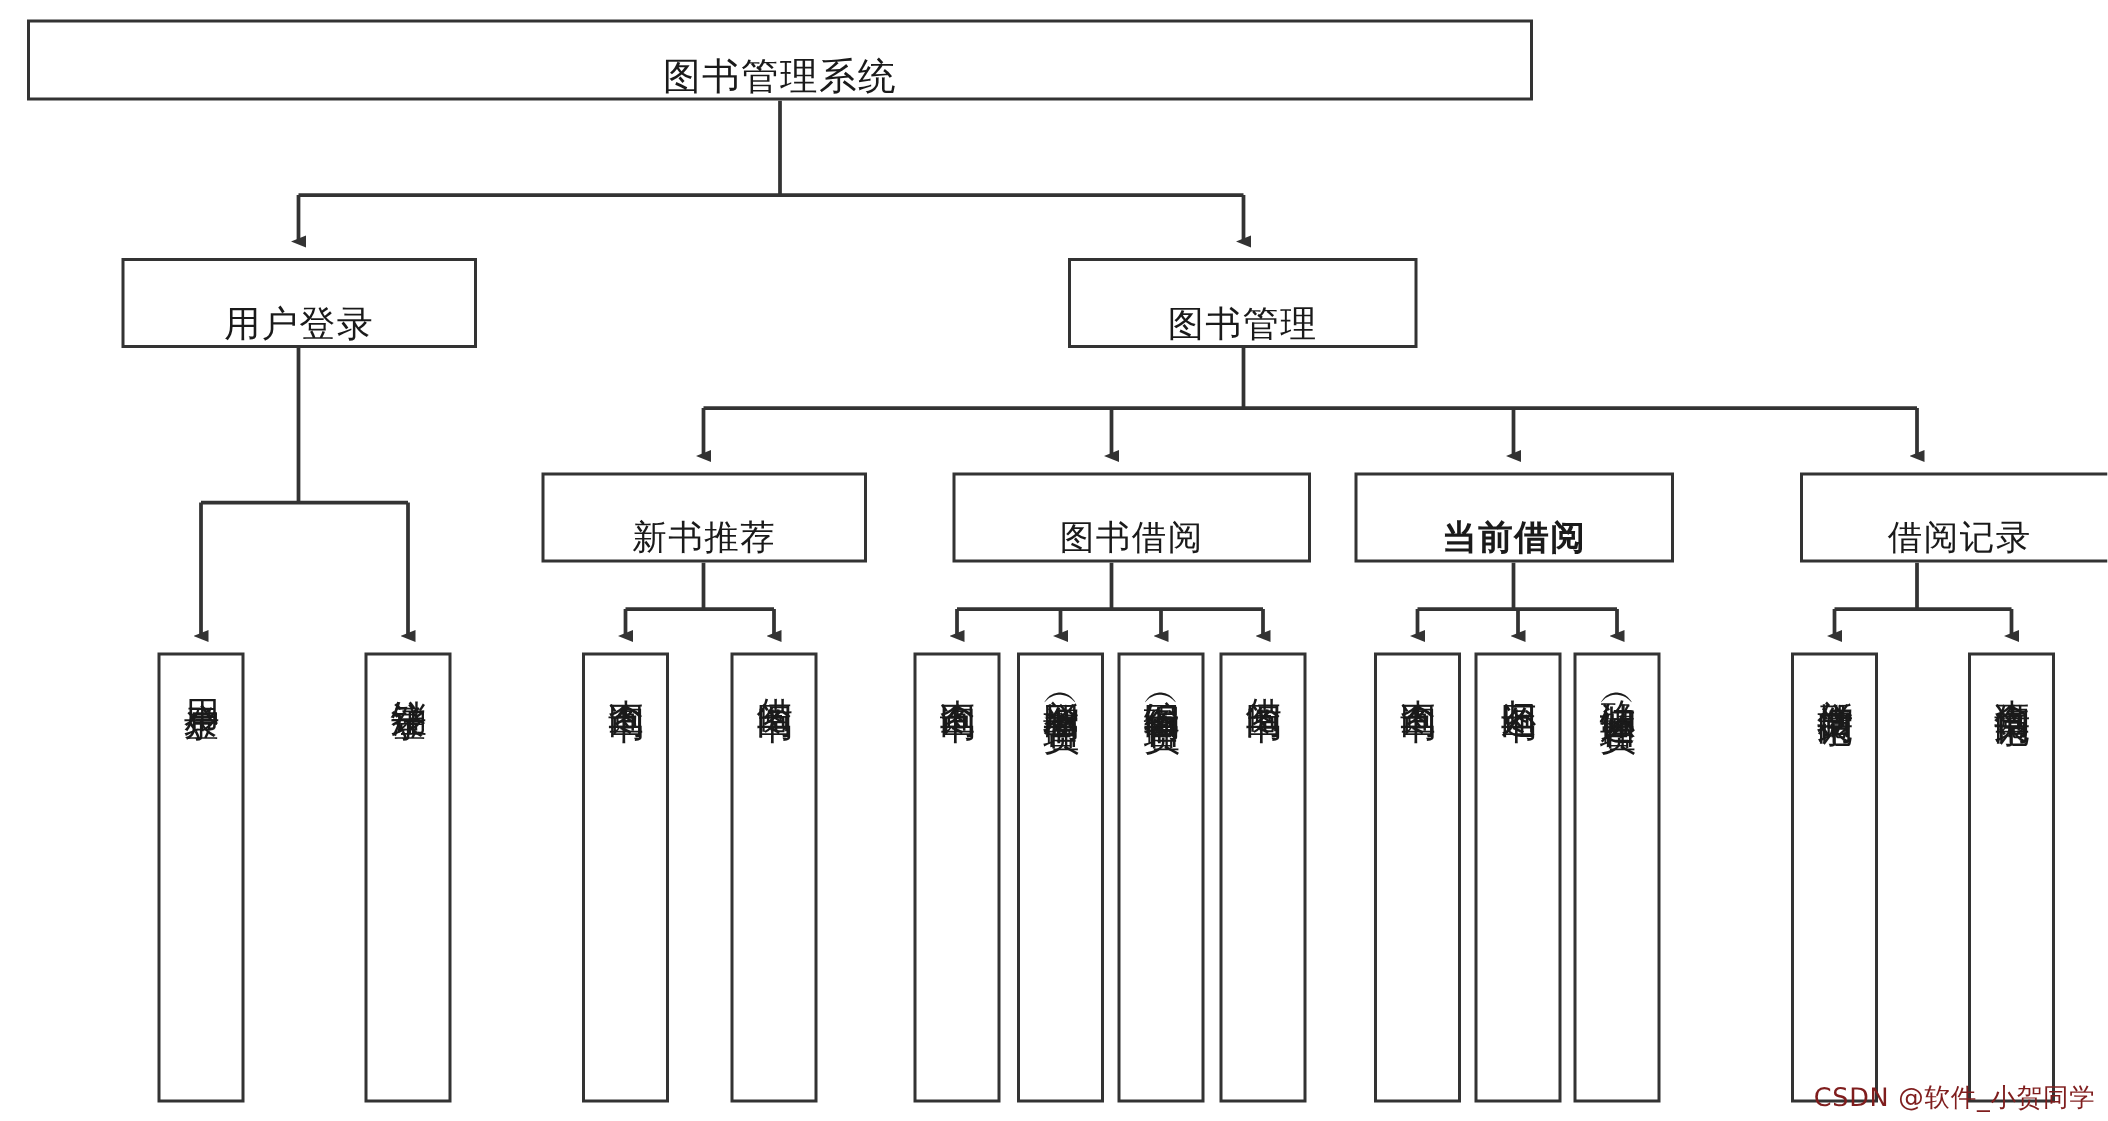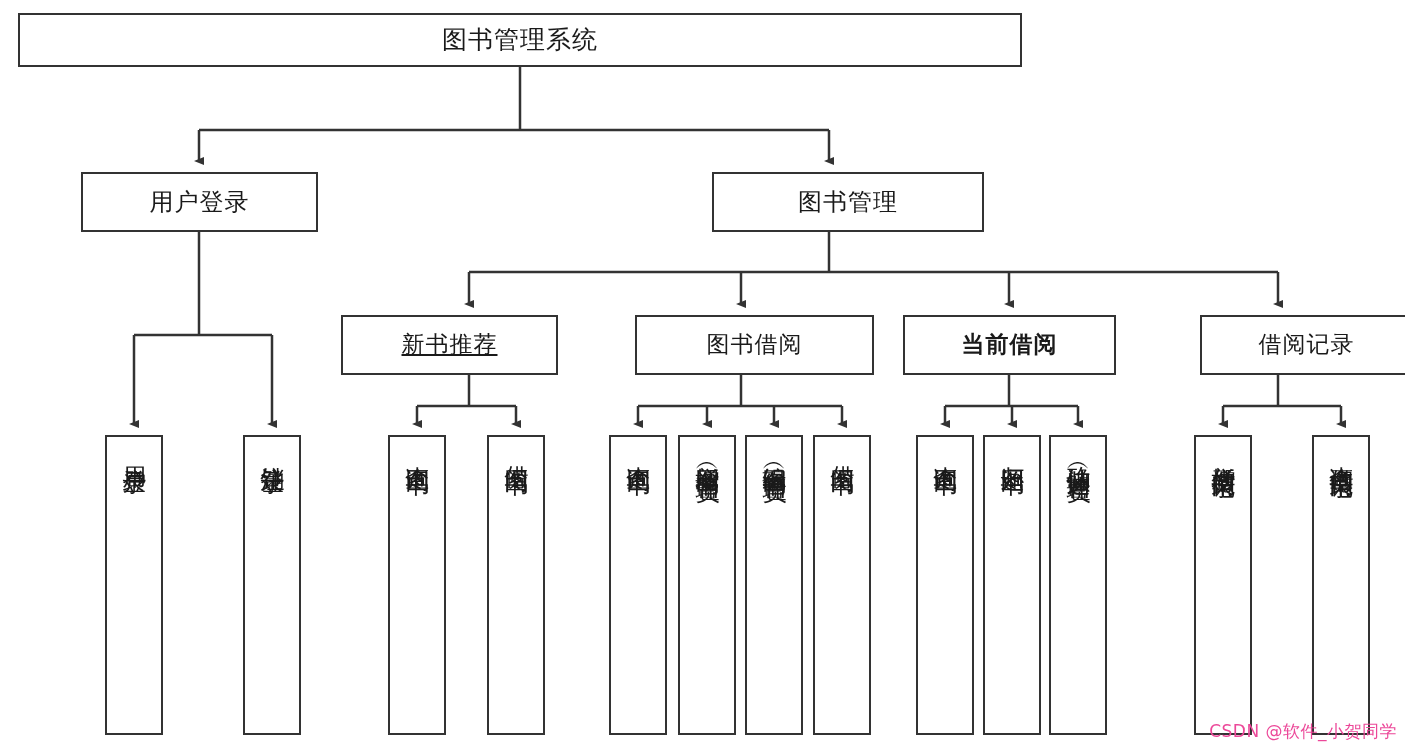--- a/index.html
+++ b/index.html
@@ -25,21 +25,21 @@
     width: 1405px;
     height: 747px;
     pointer-events: none;
   }
   .node {
     position: absolute;
     box-sizing: border-box;
     background: #ffffff;
     border: 2.5px solid #333333;
     display: flex;
-    align-items: center;
+    align-items: flex-end;
     justify-content: center;
     text-align: center;
     color: #1a1a1a;
     z-index: 2;
   }
   .node .label {
     display: block;
     line-height: 1.18;
     letter-spacing: 1px;
   }
@@ -56,21 +56,21 @@
     font-size: 24px;
     line-height: 1.12;
     letter-spacing: 2px;
     white-space: nowrap;
   }
   #watermark {
     position: absolute;
     right: 8px;
     bottom: 4px;
     font-size: 17px;
-    color: #ec4899;
+    color: #7f1d1d;
     letter-spacing: 0.5px;
     z-index: 5;
     white-space: nowrap;
   }
 </style>
 </head>
 <body>
 
 <div id="canvas">
 
@@ -118,26 +118,26 @@
   </svg>
 
   <div class="node root" style="left: 18px; top: 13px; width: 1004px; height: 54px;">
     <span class="label">图书管理系统</span>
   </div>
 
   <div id="level2-layer">
       <div class="node lvl2" style="left: 81px; top: 172px; width: 237px; height: 60px;">
         <span class="label">用户登录</span>
       </div>
-      <div class="node lvl2" style="left: 712px; top: 172px; width: 272px; height: 60px;">
+      <div class="node lvl2" style="left: 712px; top: 172px; width: 233px; height: 60px;">
         <span class="label">图书管理</span>
       </div>
     </div>
   <div id="level3-layer">
-      <div class="node lvl3" style="left: 341px; top: 315px; width: 217px; height: 60px; text-decoration: underline;">
+      <div class="node lvl3" style="left: 361px; top: 315px; width: 217px; height: 60px;">
         <span class="label">新书推荐</span>
       </div>
       <div class="node lvl3" style="left: 635px; top: 315px; width: 239px; height: 60px;">
         <span class="label">图书借阅</span>
       </div>
       <div class="node lvl3" style="left: 903px; top: 315px; width: 213px; height: 60px; font-weight: bold;">
         <span class="label">当前借阅</span>
       </div>
       <div class="node lvl3" style="left: 1172px; top: 315px; width: 213px; height: 60px; margin-left: 28px;">
         <span class="label">借阅记录</span>

